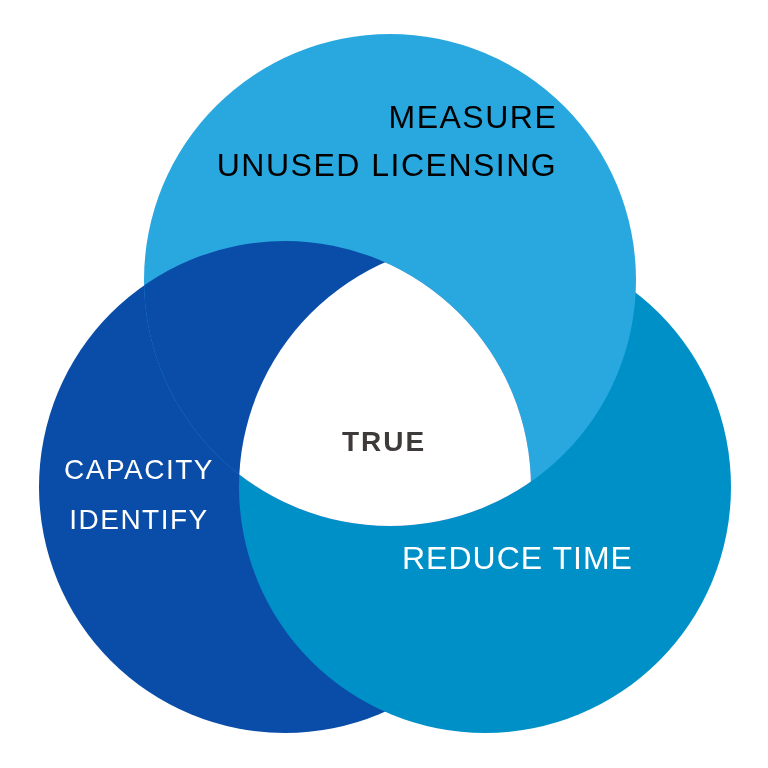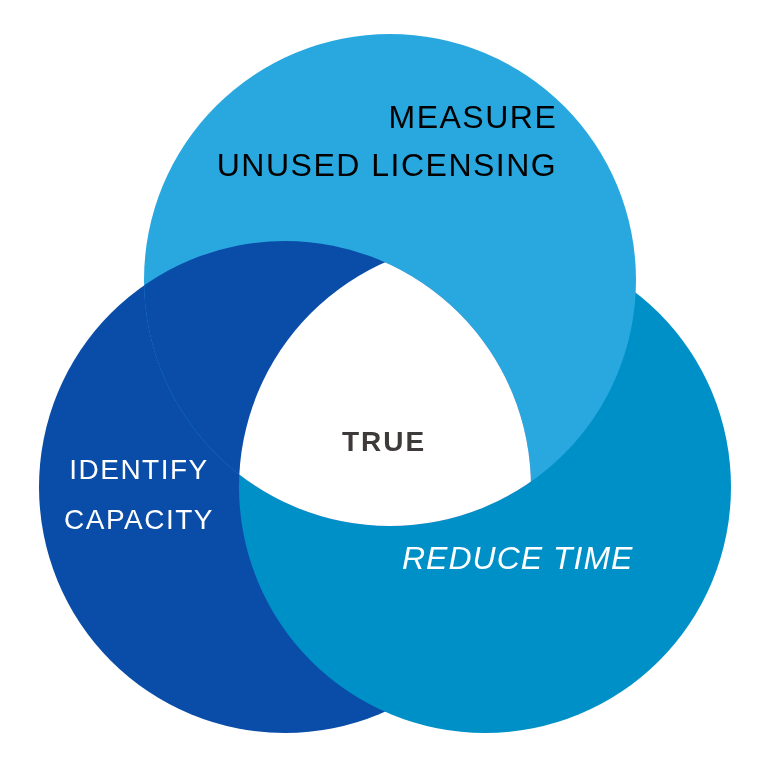--- a/index.html
+++ b/index.html
@@ -47,21 +47,20 @@
     font-weight: 400;
   }
   .lbl-right {
     left: 402px;
     top: 535px;
     text-align: left;
     font-size: 32px;
     line-height: 47px;
     letter-spacing: 1px;
     font-weight: 400;
-    font-style: italic;
   }
   .lbl-center {
     left: 384px;
     top: 391px;
     transform: translateX(-50%);
     text-align: center;
     font-size: 28px;
     line-height: 41px;
     letter-spacing: 2px;
     font-weight: 700;
@@ -102,22 +101,22 @@
       </g>
     </g>
   </svg>
 
   <div class="lbl lbl-top" style="color: #000000; text-align: right;">
     <span>MEASURE</span>
     <span>UNUSED LICENSING</span>
   </div>
 
   <div class="lbl lbl-left" style="color: rgb(255, 255, 255);">
+    <span>CAPACITY</span>
     <span>IDENTIFY</span>
-    <span>CAPACITY</span>
   </div>
 
   <div class="lbl lbl-right" style="color: rgb(255, 255, 255);">
     <span>REDUCE TIME</span>
   </div>
 
   <div class="lbl lbl-center" style="color: rgb(62, 58, 57);">
     <span>TRUE</span>
   </div>
 

